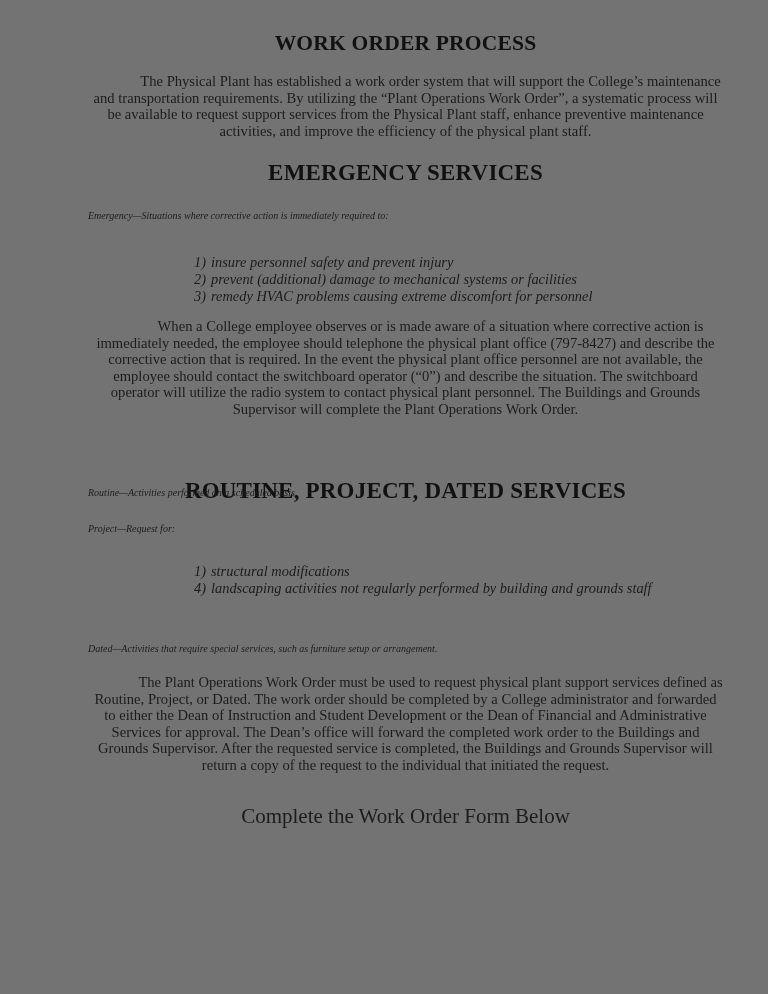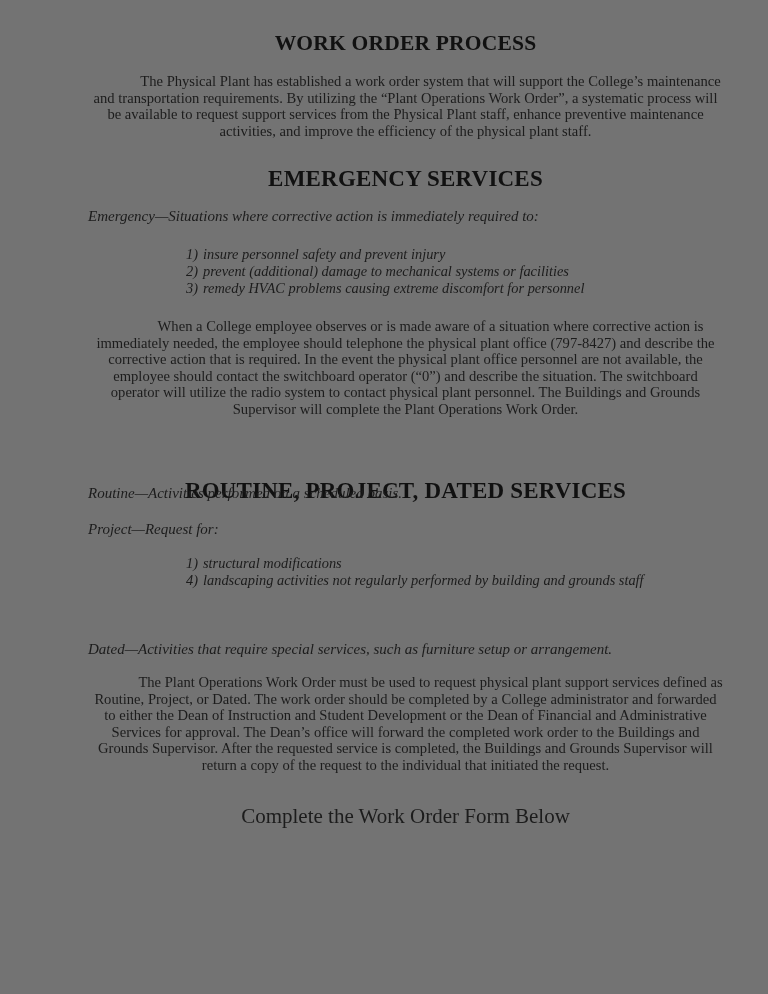--- a/index.html
+++ b/index.html
@@ -73,32 +73,32 @@
   }
   .para.indent {
     text-indent: 50px;
     text-align: center;
   }
 
   .define-line {
     position: absolute;
     left: 0;
     font-style: italic;
-    font-size: 15px;
+    font-size: 10px;
     line-height: 16.6px;
     color: #1c1c1c;
     margin: 0;
     white-space: nowrap;
   }
 
   
   .num-list {
     position: absolute;
     left: 98px;
-    margin: 0;
+    margin: 8px;
     padding: 0;
     list-style: none;
     font-style: italic;
     font-size: 14.4px;
     color: #1c1c1c;
   }
   .num-list li {
     line-height: 17.2px;
     display: block;
     white-space: nowrap;
@@ -116,21 +116,21 @@
     text-align: center;
     font-size: 21px;
     line-height: 20px;
     color: #1c1c1c;
     margin: 0;
   }
 
   
   #title-work-order-process { top: 33px; }
   #para-intro             { top: 73px; }
-  #heading-emergency      { top: 167px; }
+  #heading-emergency      { top: 161px; }
   #line-emergency-def     { top: 208px; }
   #list-emergency         { top: 246px; }
   #para-emergency-body    { top: 318px; }
   #heading-routine        { top: 442px; margin-top: 37px; }
   #line-routine-def       { top: 485px; }
   #line-project-def       { top: 521px; }
   #list-project           { top: 555px; }
   #line-dated-def         { top: 641px; }
   #para-closing           { top: 674px; }
   #closing-note           { top: 806px; }

